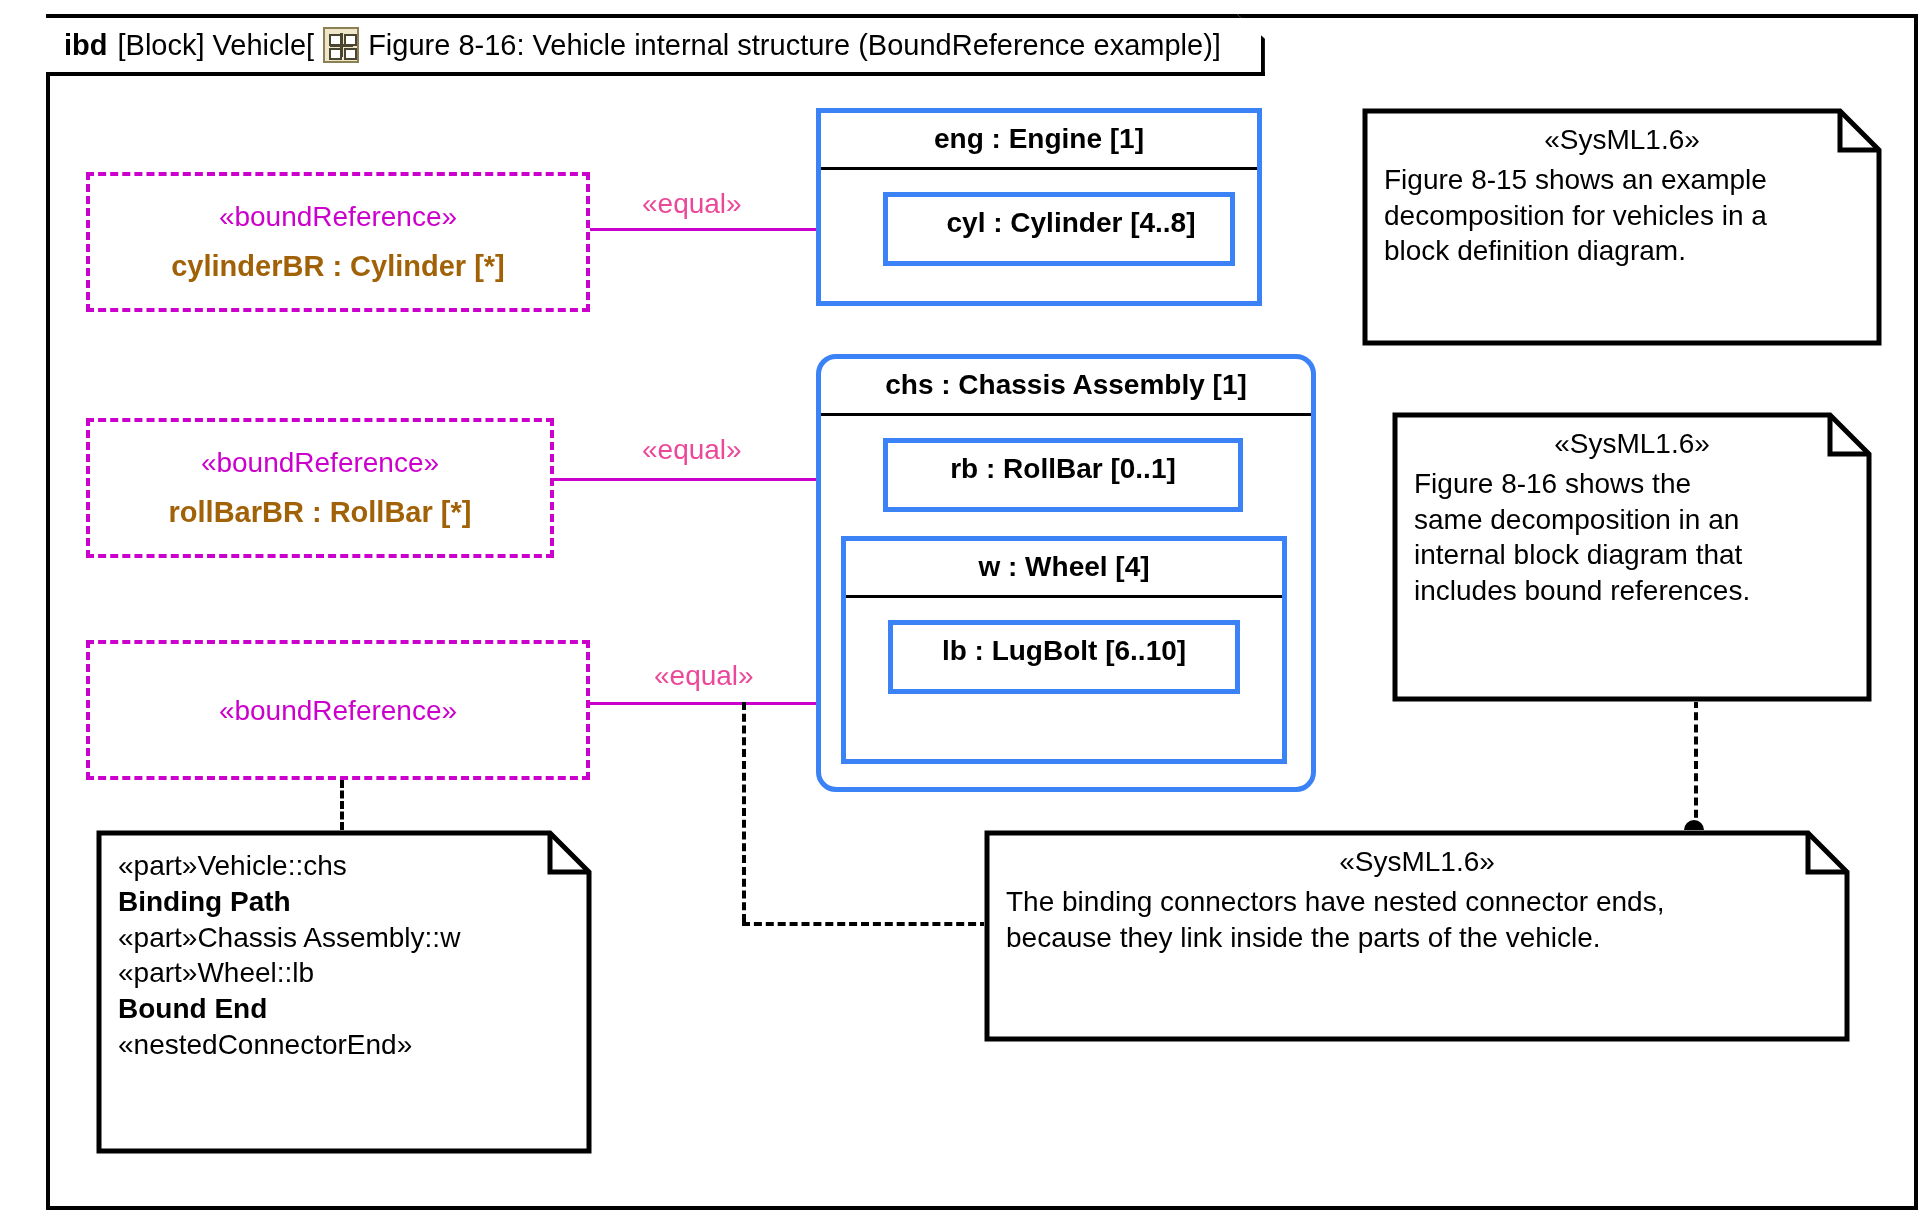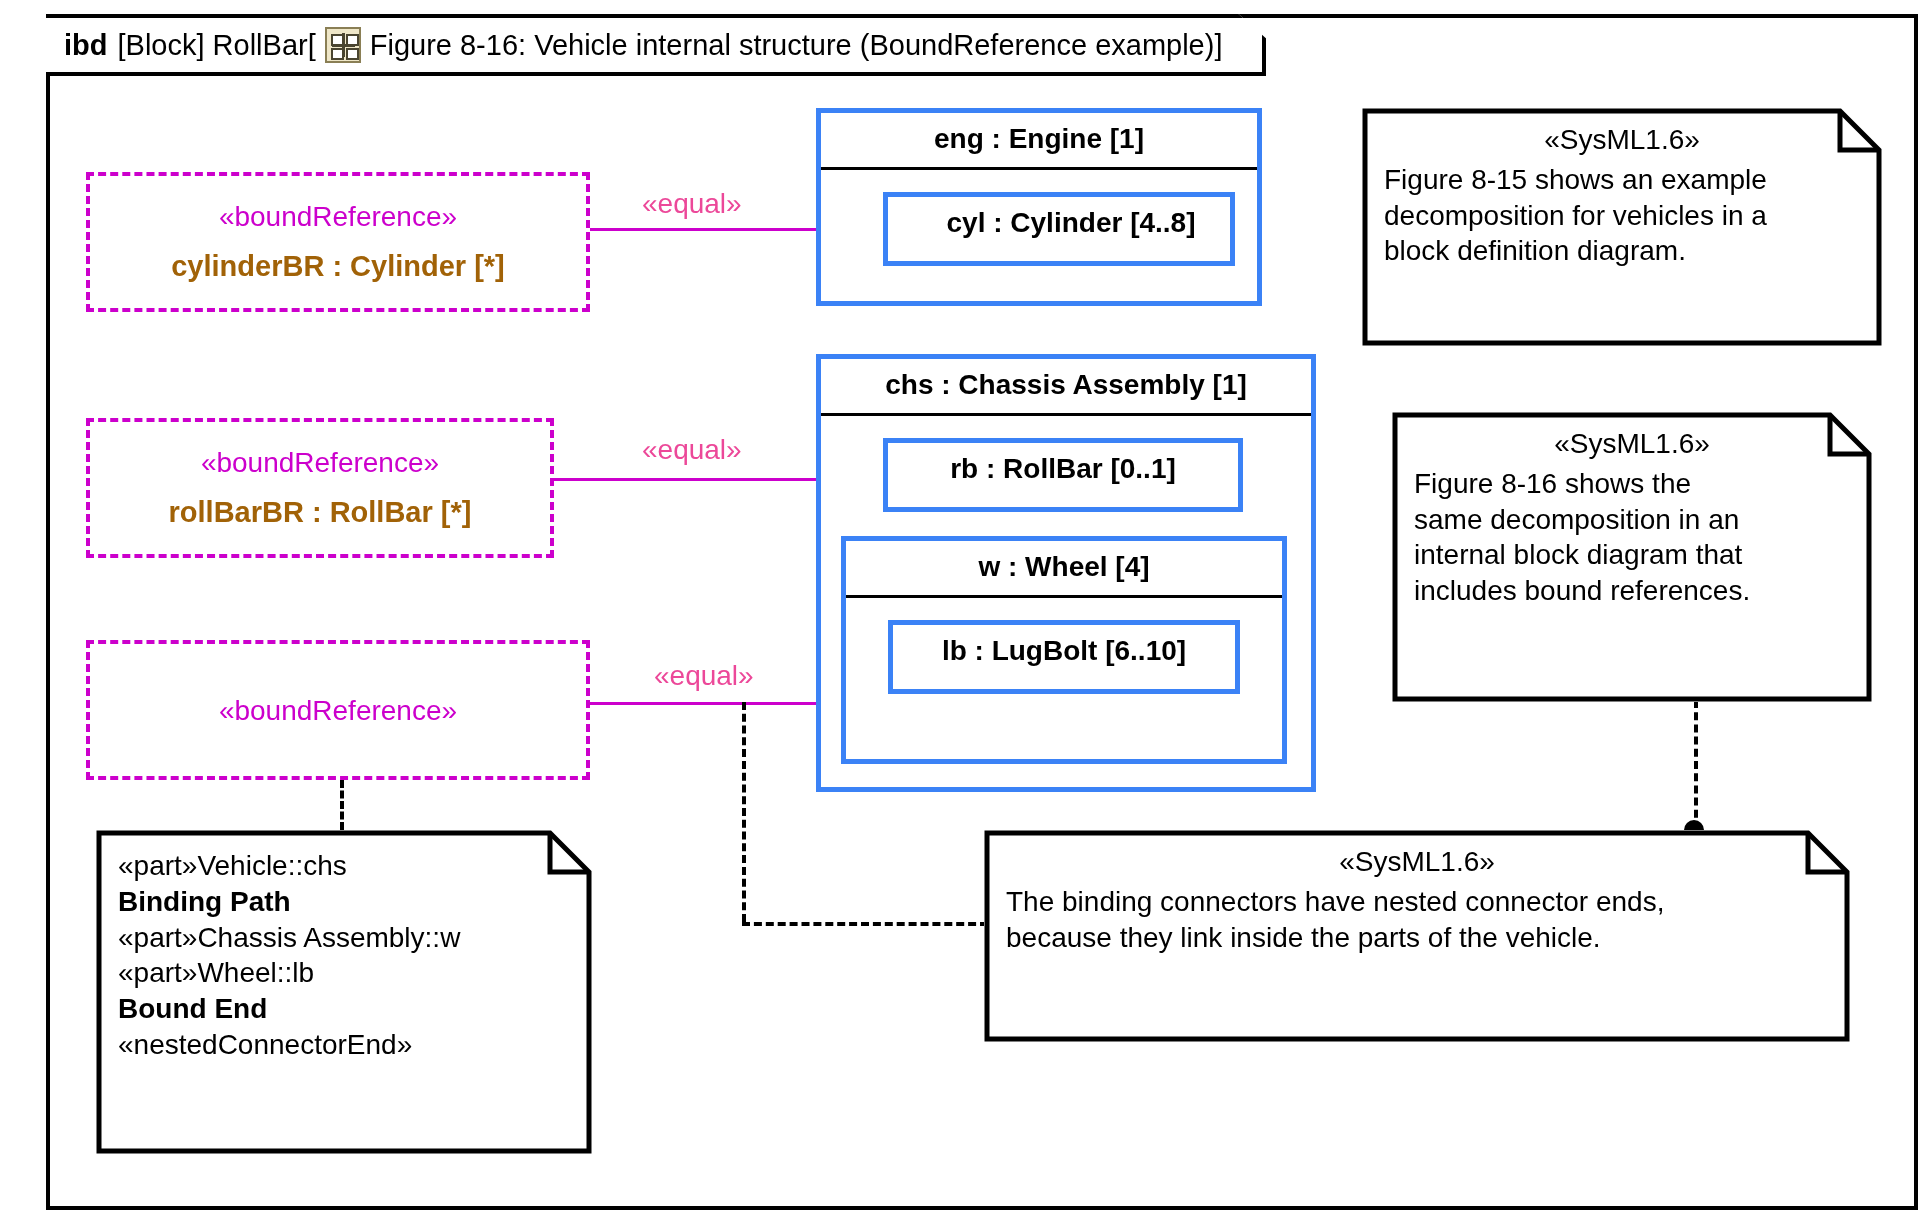--- a/index.html
+++ b/index.html
@@ -170,21 +170,21 @@
 </style>
 </head>
 <body>
 
 <div id="canvas">
 
   <div class="frame"></div>
 
   <div class="frame-tab">
     <span class="kw">ibd</span>
-    <span class="txt">[Block] RollBar[</span>
+    <span class="txt">[Block] Vehicle[</span>
     <span class="tab-icon">
       <i class="b1"></i>
         <i class="b2"></i>
         <i class="b3"></i>
         <i class="b4"></i>
         <i class="v"></i>
         <i class="h"></i>
     </span>
     <span class="txt">Figure 8-16: Vehicle internal structure (BoundReference example)]</span>
   </div>
@@ -215,21 +215,21 @@
 
   <div class="part" style="left:792px; top:108px; width:446px; height:198px;">
     <div class="hdr">eng : Engine [1]</div>
     <div class="body" style="height:126px;">
       <div class="part nohdrline" style="left:62px; top:22px; width:352px; height:74px;padding-left:24px;">
         <div class="hdr">cyl : Cylinder [4..8]</div>
       </div>
     </div>
   </div>
 
-  <div class="part" style="left:792px; top:354px; width:500px; height:438px;">
+  <div class="part" style="left:792px; top:354px; width:500px; height:438px;border-radius:20px;">
     <div class="hdr">chs : Chassis Assembly [1]</div>
     <div class="body" style="height:370px;">
 
       <div class="part nohdrline" style="left:62px; top:22px; width:360px; height:74px;">
         <div class="hdr">rb : RollBar [0..1]</div>
       </div>
 
       <div class="part" style="left:20px; top:120px; width:446px; height:228px;">
         <div class="hdr">w : Wheel [4]</div>
         <div class="body" style="height:156px;">

